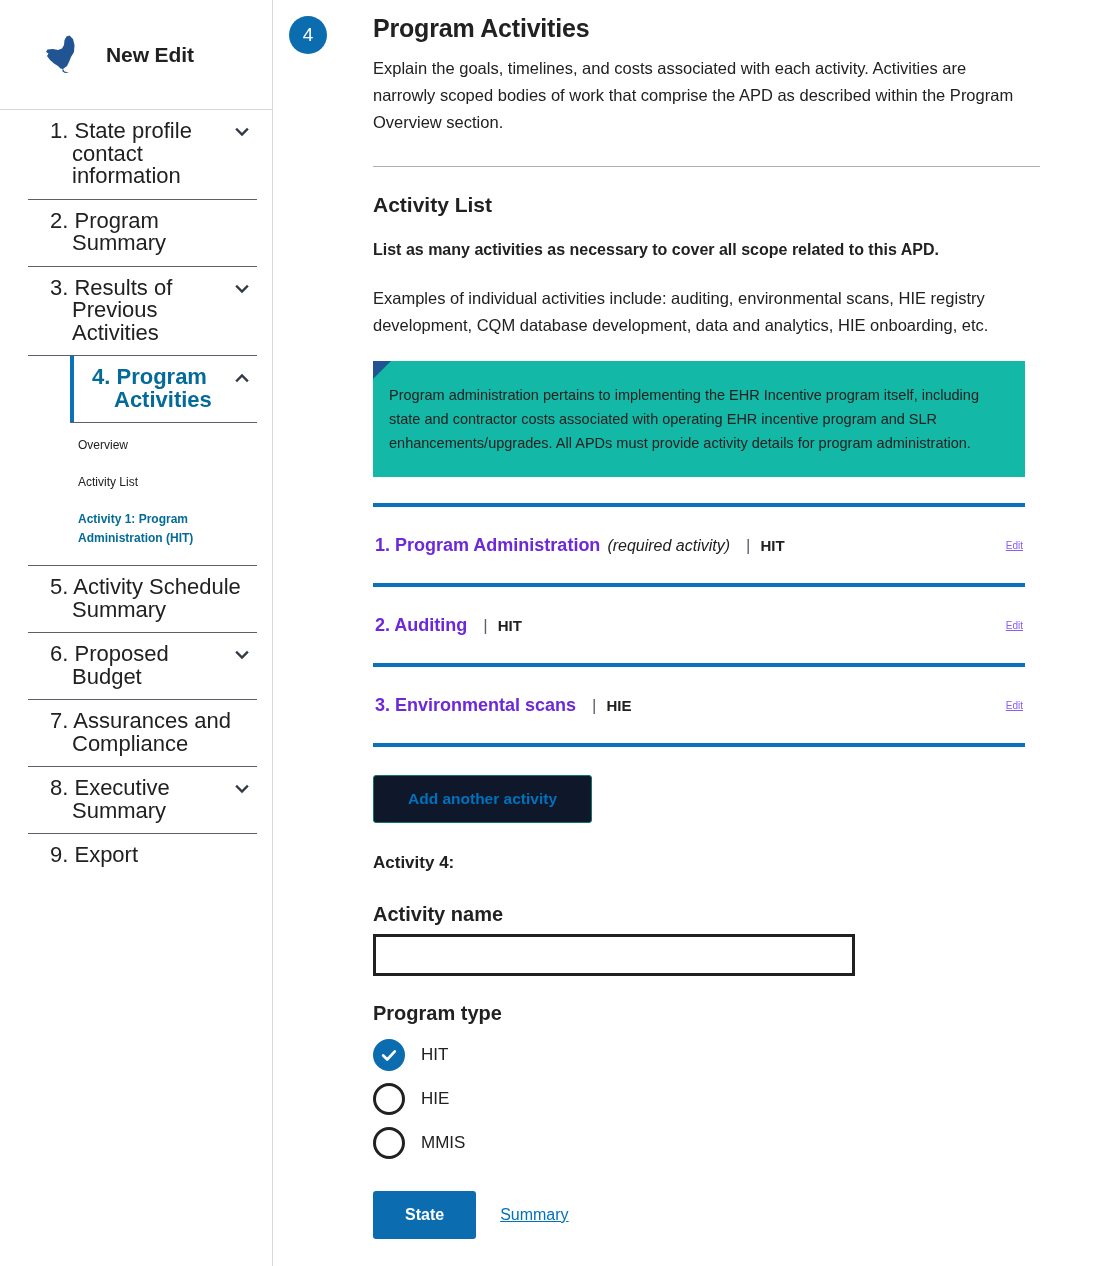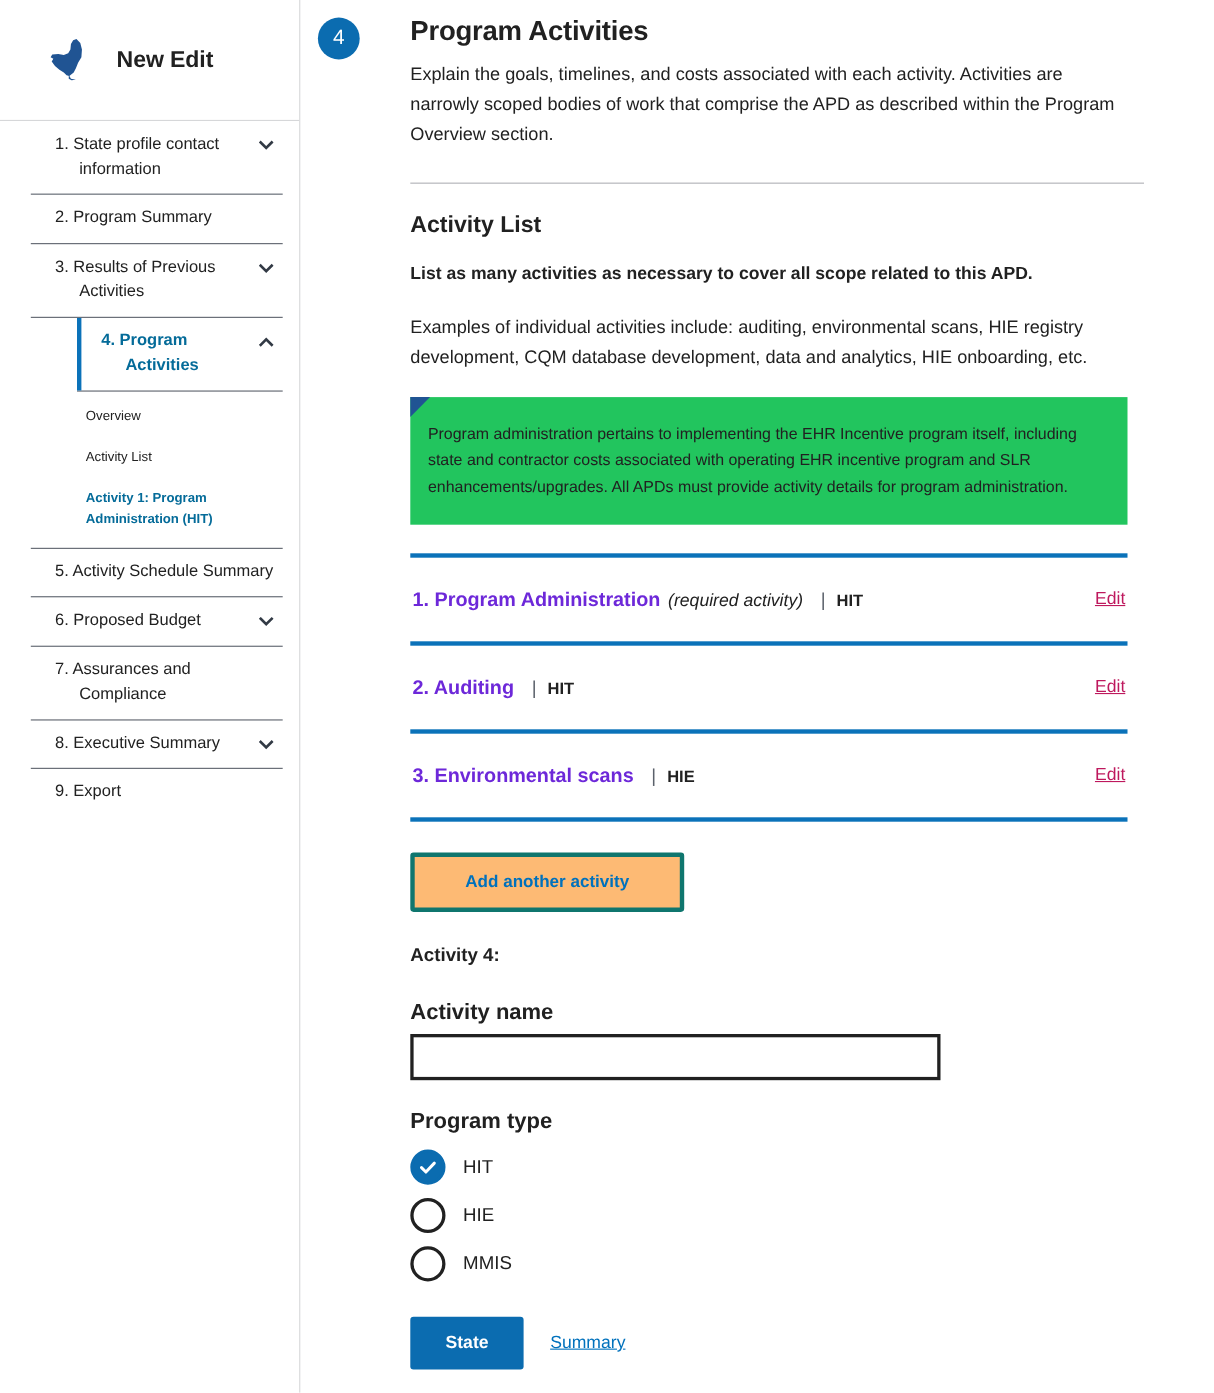--- a/index.html
+++ b/index.html
@@ -41,21 +41,21 @@
   .nav-item {
     display: flex;
     align-items: flex-start;
     justify-content: space-between;
     border-bottom: 1px solid #5b616b;
     padding: 10px 0 11px 0;
     position: relative;
     cursor: pointer;
   }
   .nav-item .label {
-    font-size: 15px;
+    font-size: 22px;
     line-height: 22.5px;
     color: #212121;
     padding-left: 22px;
     text-indent: -22px;
     margin-left: 22px;
     padding-right: 6px;
   }
   .nav-item.active { border-bottom: 1px solid #5b616b; margin-left: 42px; }
   .nav-item.active::before {
     content: "";
@@ -134,21 +134,21 @@
     line-height: 22px;
   }
   .examples {
     font-size: 16.5px;
     line-height: 27px;
     margin: 24px 0 0 0;
     max-width: 650px;
   }
 
   .callout {
-    background: #22c55e;
+    background: #14b8a6;
     margin-top: 22px;
     padding: 22px 30px 22px 16px;
     position: relative;
     max-width: 652px;
   }
   .callout::before {
     content: "";
     position: absolute;
     top: 0; left: 0;
     border-top: 18px solid #205493;
@@ -174,38 +174,38 @@
   .act-name { font-size: 18px; font-weight: bold; color: #6d28d9; }
   .act-req {
     font-size: 16px;
     font-style: italic;
     color: #212121;
     margin-left: 7px;
   }
   .act-sep { color: #5b616b; margin: 0 10px 0 16px; font-size: 17px; }
   .act-type { font-size: 15px; font-weight: bold; color: #212121; }
   .edit-link {
-    font-size: 16px;
-    color: #be185d;
+    font-size: 10px;
+    color: #8b5cf6;
     text-decoration: underline;
     cursor: pointer;
     white-space: nowrap;
     margin-left: 28px;
   }
 
   .btn-outline {
     display: inline-block;
     margin-top: 28px;
-    background: #fdba74;
-    border: 4px solid #0f766e;
+    background: #0f172a;
+    border: 1px solid #0f766e;
     color: #0071bc;
     font-weight: bold;
     font-size: 15.5px;
     font-family: "Liberation Sans", sans-serif;
-    padding: 14px 46px;
+    padding: 14px 34px;
     border-radius: 3px;
     cursor: pointer;
   }
 
   .form-heading {
     font-size: 17px;
     font-weight: bold;
     margin: 30px 0 0 0;
   }
   .field-label {

